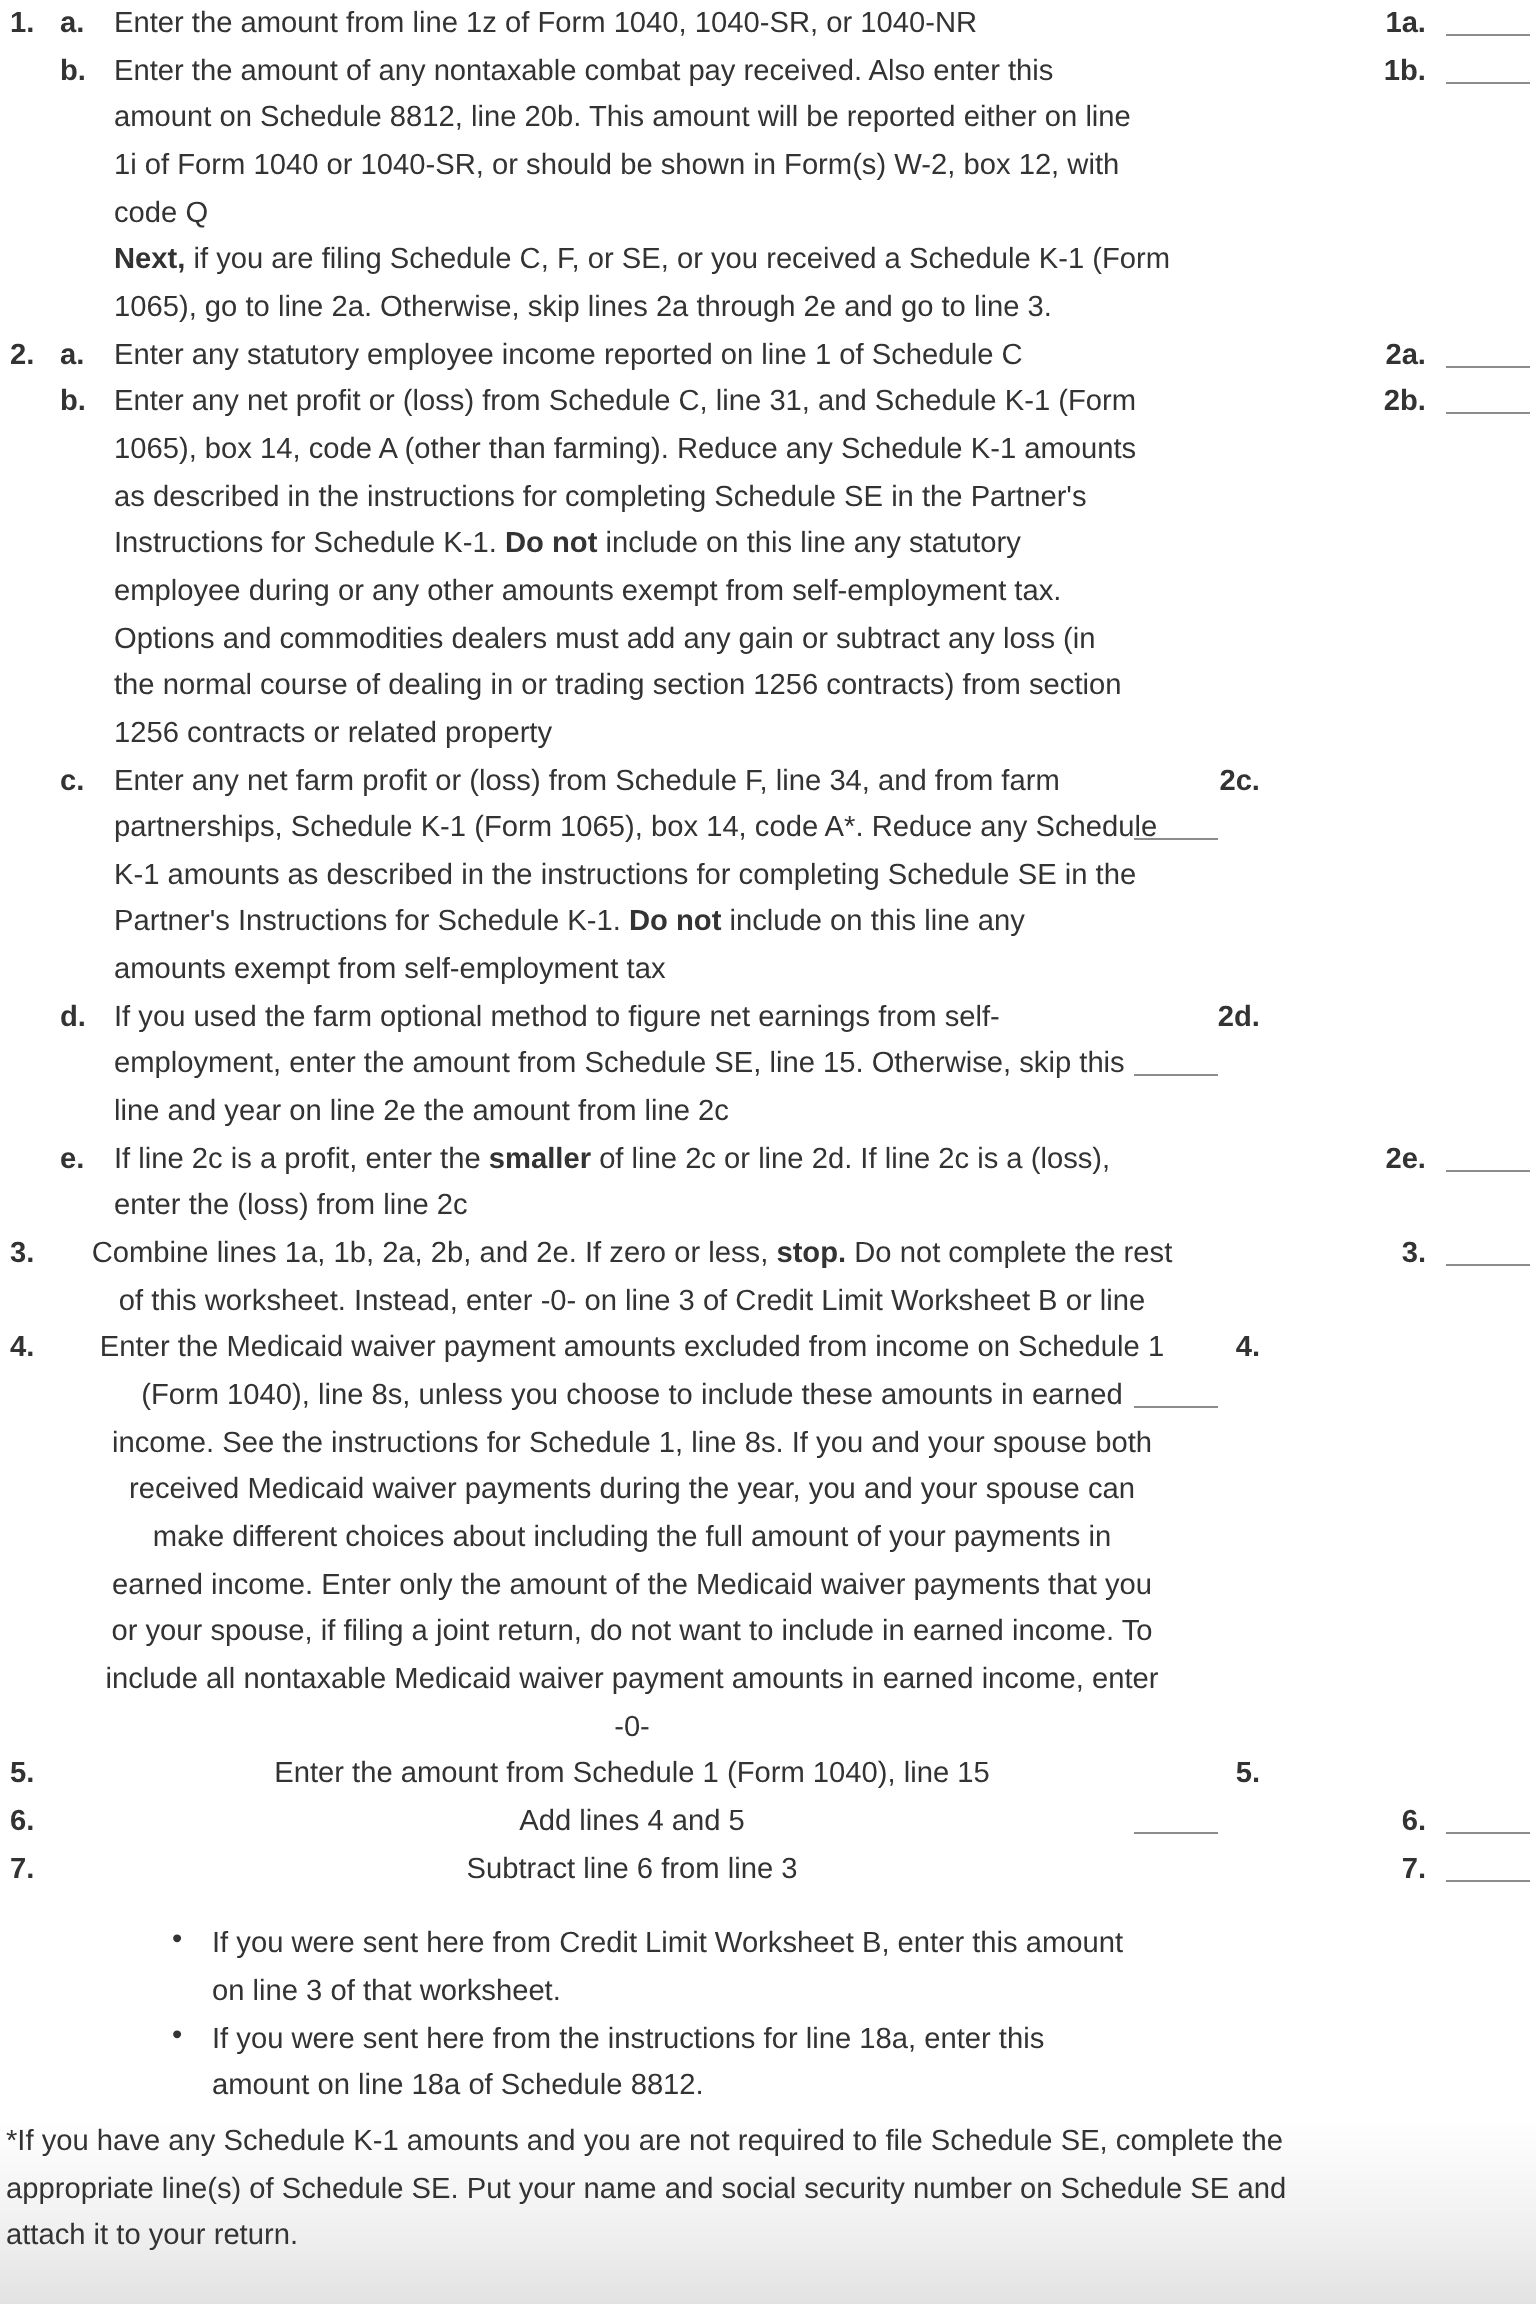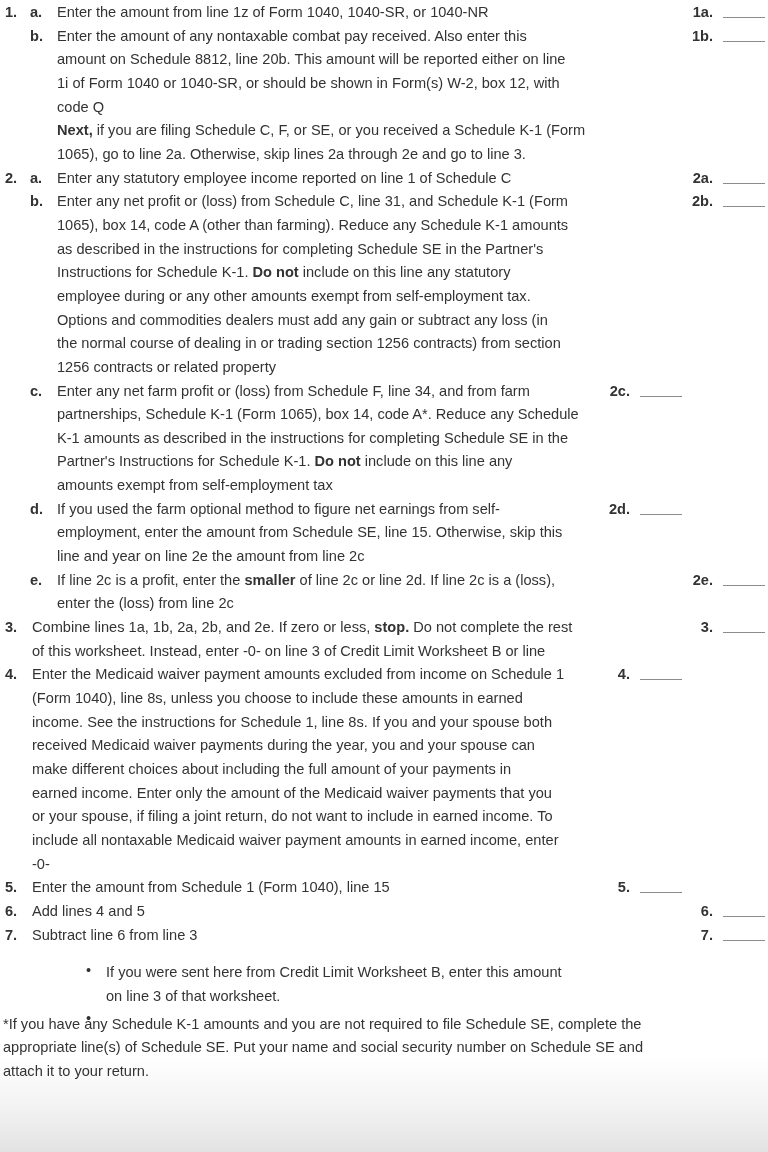--- a/index.html
+++ b/index.html
@@ -8,26 +8,26 @@
     font-family:"Liberation Sans","DejaVu Sans",sans-serif;
     font-size:14.6px;line-height:23.65px;color:#333333;background:#ffffff;
   }
   .fade{position:absolute;left:0;right:0;bottom:0;height:95px;z-index:0;
     background:linear-gradient(to bottom, rgba(231,231,231,0) 0%, rgba(231,231,231,0.55) 55%, #e2e2e2 100%);}
   .content{position:absolute;left:0;top:0;right:0;padding-top:1px;z-index:1;}
   .item{position:relative;}
   .num{position:absolute;left:5px;top:0;font-weight:700;}
   .letter{position:absolute;left:30px;top:0;font-weight:700;}
   .text{margin-left:57px;width:543px;}
-  .text.noletter{margin-left:32px;width:568px;}
+  .text.noletter{margin-left:32px;width:568px;text-align:center;}
   .line{white-space:nowrap;}
   .b{font-weight:700;}
   .ref{position:absolute;top:0;display:flex;align-items:flex-start;white-space:nowrap;}
   .ref.outer{left:640px;}
-  .ref.inner{left:557px;}
+  .ref.inner{left:557px;flex-direction:column;}
   .ref .lab{display:inline-block;width:73px;text-align:right;font-weight:700;}
   .ref .blank{display:inline-block;width:42px;height:14px;margin-left:10px;
     border-bottom:1.5px solid #8c8c8c;transform:translateY(2px);}
   .bullets{margin-top:14px;}
   .bullet{position:relative;}
   .bullet .dot{position:absolute;left:86px;top:-2px;}
   .bullet .btext{margin-left:106px;}
   .footnote{margin-top:4px;margin-left:3px;}
 </style>
 </head>
@@ -189,20 +189,24 @@
       <div class="bullets">
         <div class="bullet">
           <span class="dot">•</span>
           <div class="btext">
             <div class="line">If you were sent here from Credit Limit Worksheet B, enter this amount</div>
             <div class="line">on line 3 of that worksheet.</div>
           </div>
         </div>
         <div class="bullet">
           <span class="dot">•</span>
+          <div class="btext">
+            <div class="line">If you were sent here from the instructions for line 18a, enter this</div>
+            <div class="line">amount on line 18a of Schedule 8812.</div>
+          </div>
         </div>
       </div>
       <div class="footnote">
         <div class="line">*If you have any Schedule K-1 amounts and you are not required to file Schedule SE, complete the</div>
         <div class="line">appropriate line(s) of Schedule SE. Put your name and social security number on Schedule SE and</div>
         <div class="line">attach it to your return.</div>
       </div>
     </div>
 </div>
 

